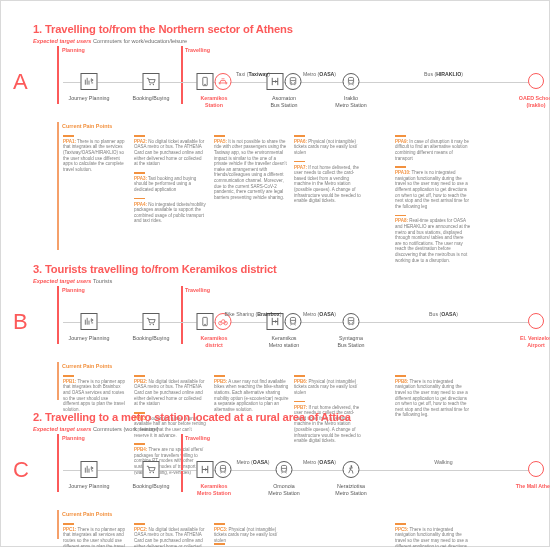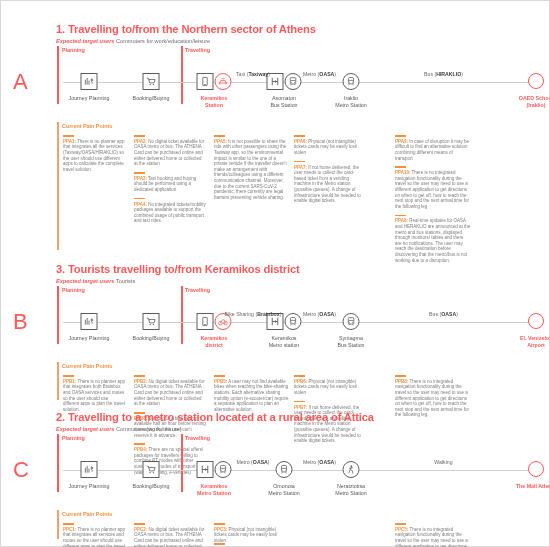--- a/index.html
+++ b/index.html
@@ -11,21 +11,21 @@
   }
   .page{
     position:relative;width:550px;height:547px;
     box-sizing:border-box;
     border:1px solid #d9d9d9;
     background:#fff;
   }
 
   
   .section{position:relative;padding:0 0 0 0;}
-  .sec-head{padding-left:55px;}
+  .sec-head{padding-left:32px;}
   h2.sec-title{
     margin:0;font-size:11.2px;font-weight:bold;color:#fc5a5a;
     letter-spacing:-0.15px;line-height:13px;
   }
   .sec-sub{margin:1px 0 0 0;font-size:5.6px;line-height:8px;color:#6d6d6d;}
   .sec-sub .em{font-style:italic;font-weight:bold;color:#fc5a5a;}
 
   
   .big-letter{
     position:absolute;left:12px;

